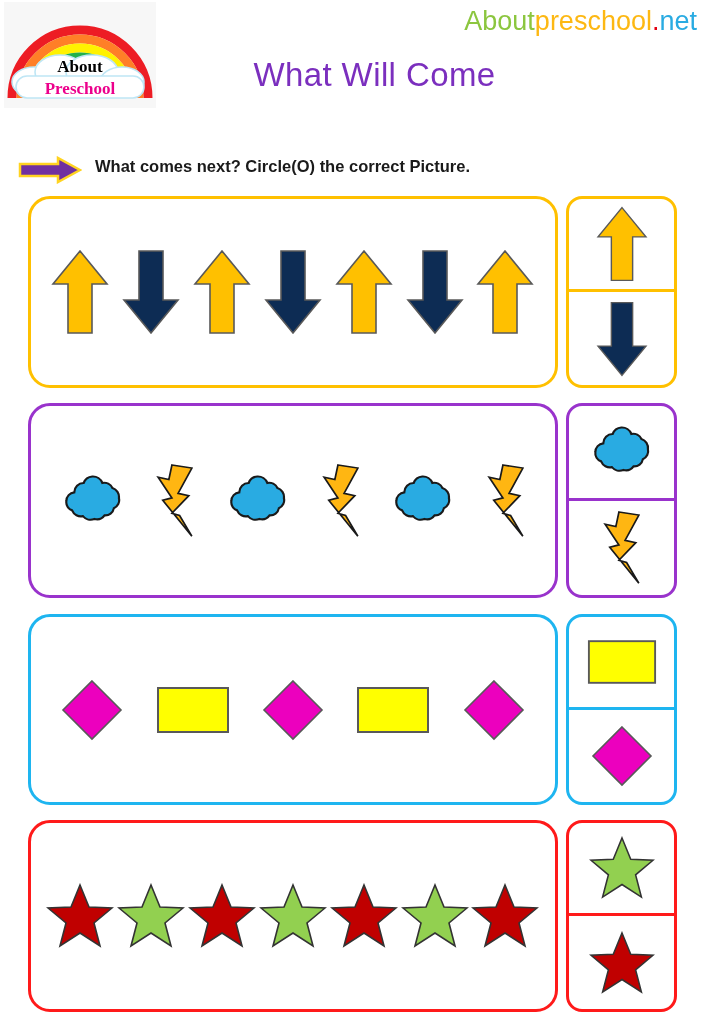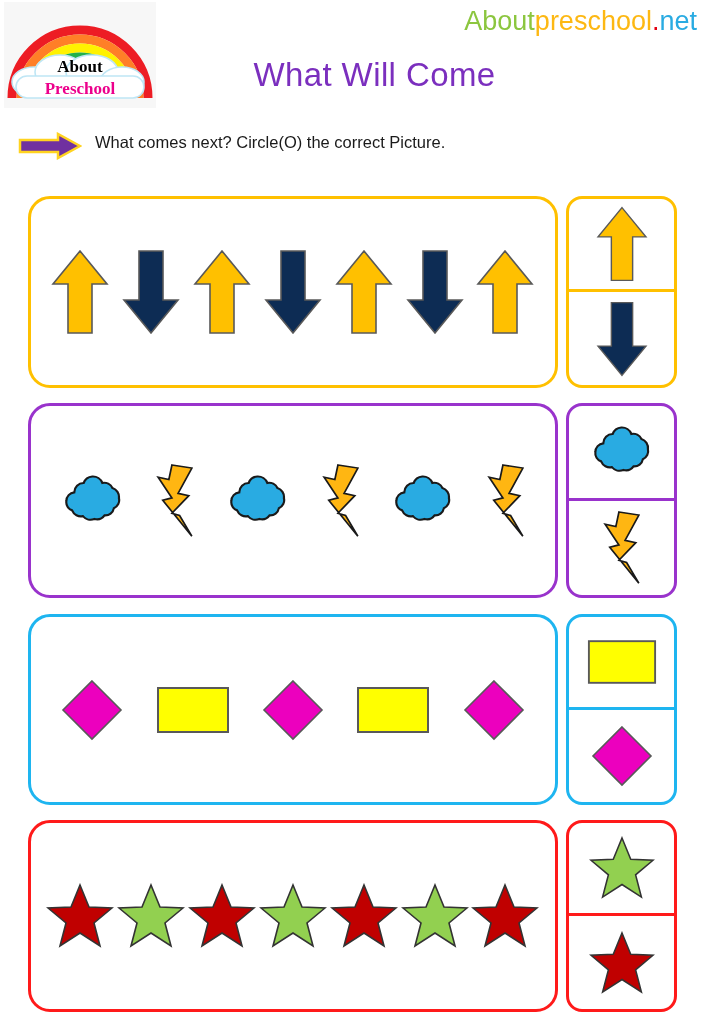--- a/index.html
+++ b/index.html
@@ -43,21 +43,21 @@
     color: #7B2FBE;
     font-size: 33px;
     font-weight: 400;
     letter-spacing: 0.4px;
     padding-left: 40px;
     box-sizing: border-box;
   }
 
   
   #instruction-row {
-    position: absolute; left: 0; top: 128px; width: 568px; height: 36px;
+    position: absolute; left: 0; top: 152px; width: 568px; height: 36px; font-weight: bold;
   }
   #instr-arrow { position: absolute; left: 18px; top: 4px; }
   #instr-text {
     position: absolute; left: 95px; top: 0px;
     font-size: 16.5px; color: #1a1a1a;
     line-height: 28px;
     white-space: nowrap;
   }
 
   

